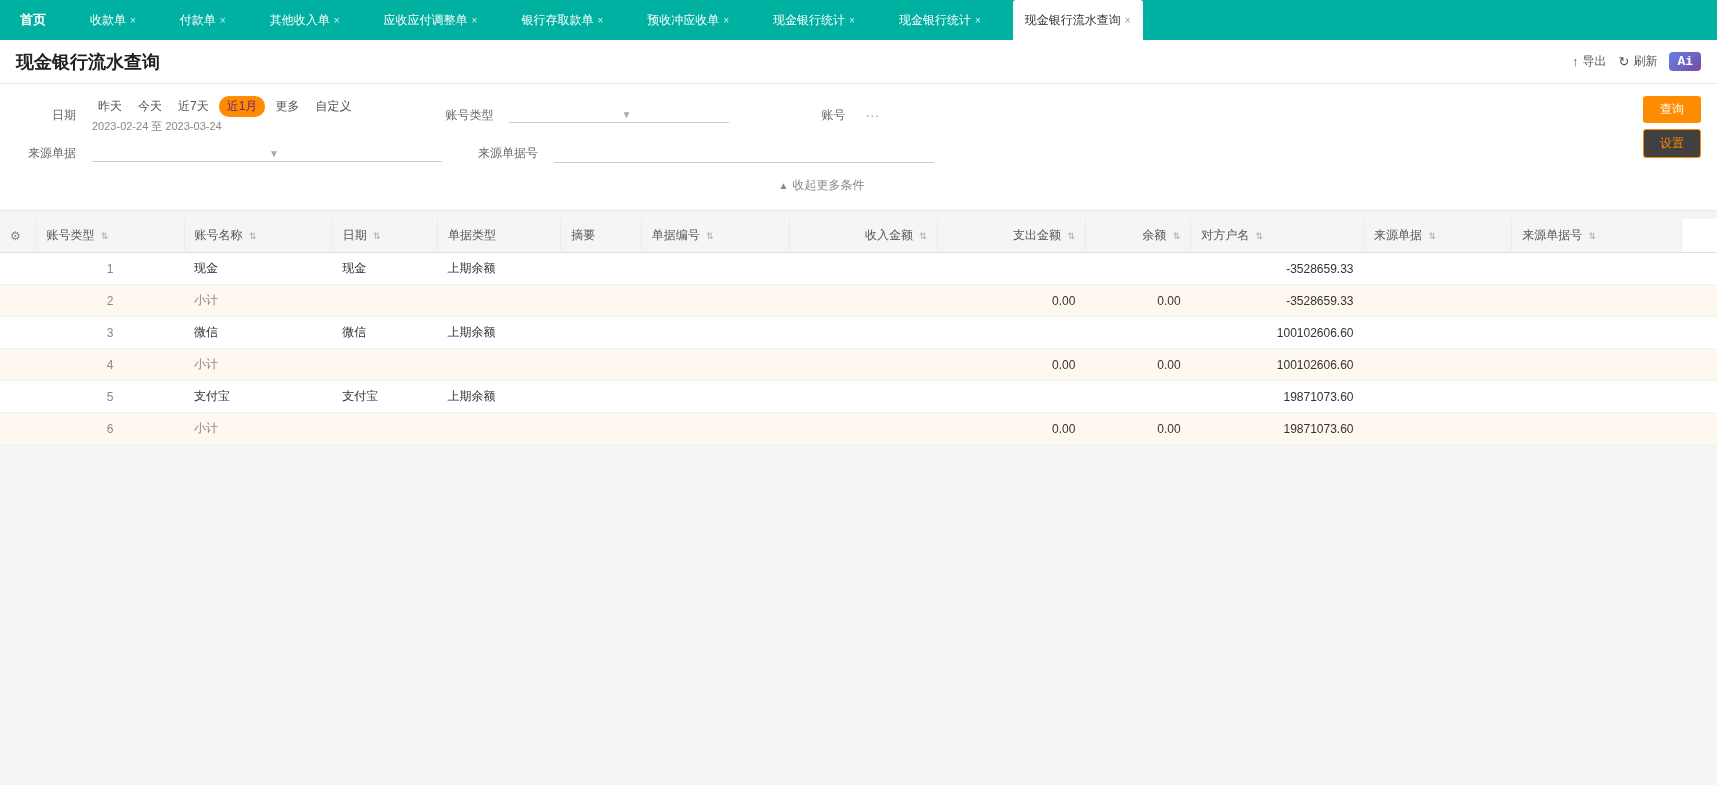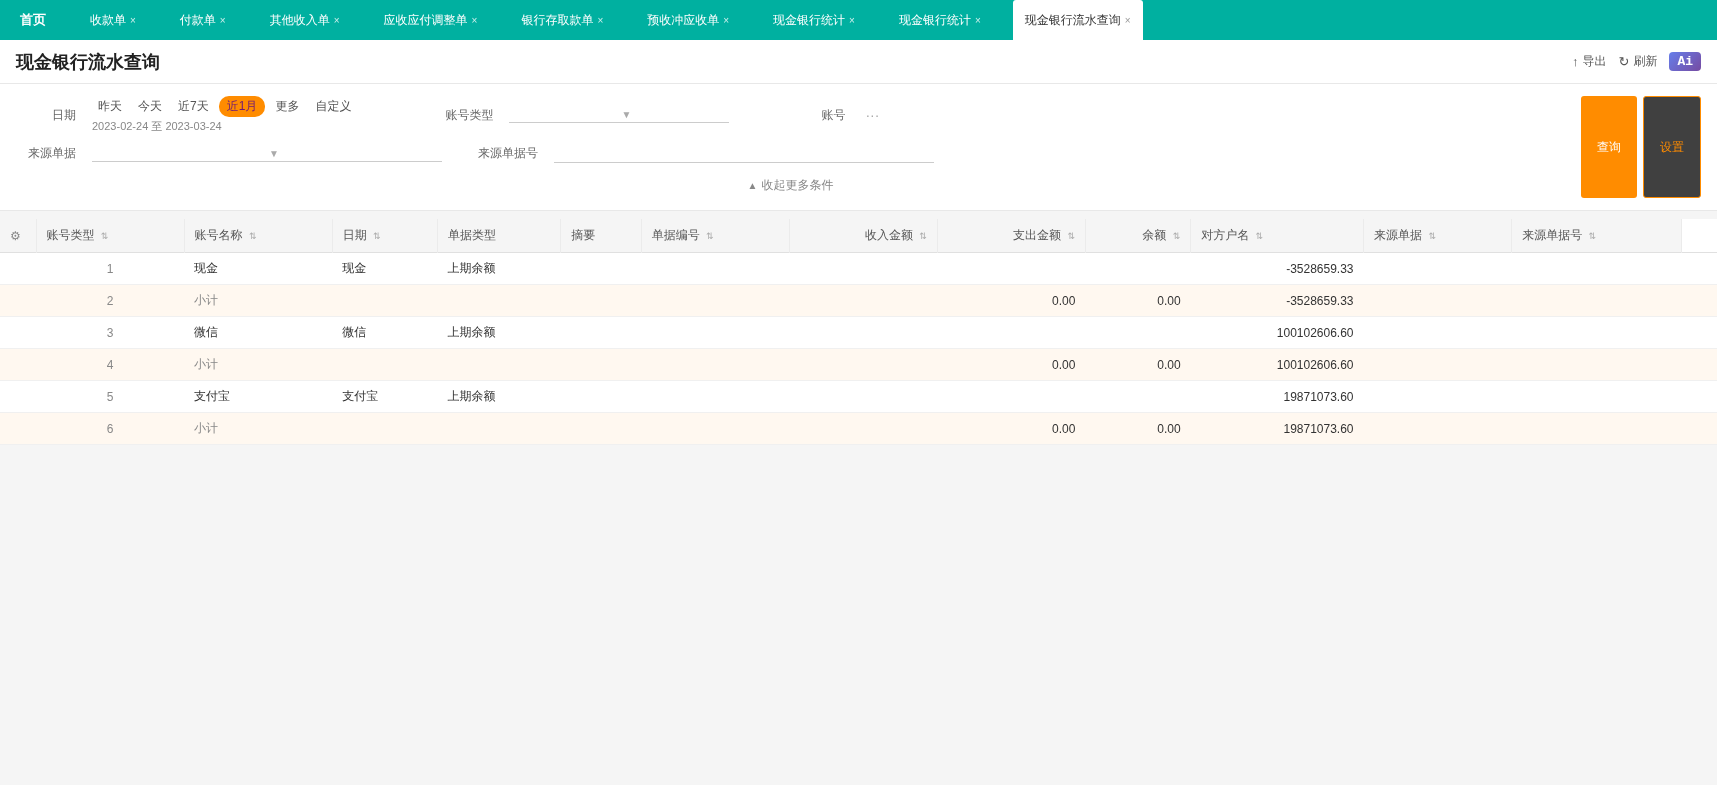--- a/index.html
+++ b/index.html
@@ -229,21 +229,21 @@
     
     .filter-main {
       display: flex;
       gap: 0;
     }
     .filter-left {
       flex: 1;
     }
     .filter-right {
       display: flex;
-      flex-direction: row;
+      flex-direction: column;
       gap: 6px;
       padding-left: 16px;
     }
 
     .ai-badge {
       background: linear-gradient(135deg, #667eea, #764ba2);
       color: #fff;
       border-radius: 4px;
       padding: 2px 8px;
       font-size: 13px;

